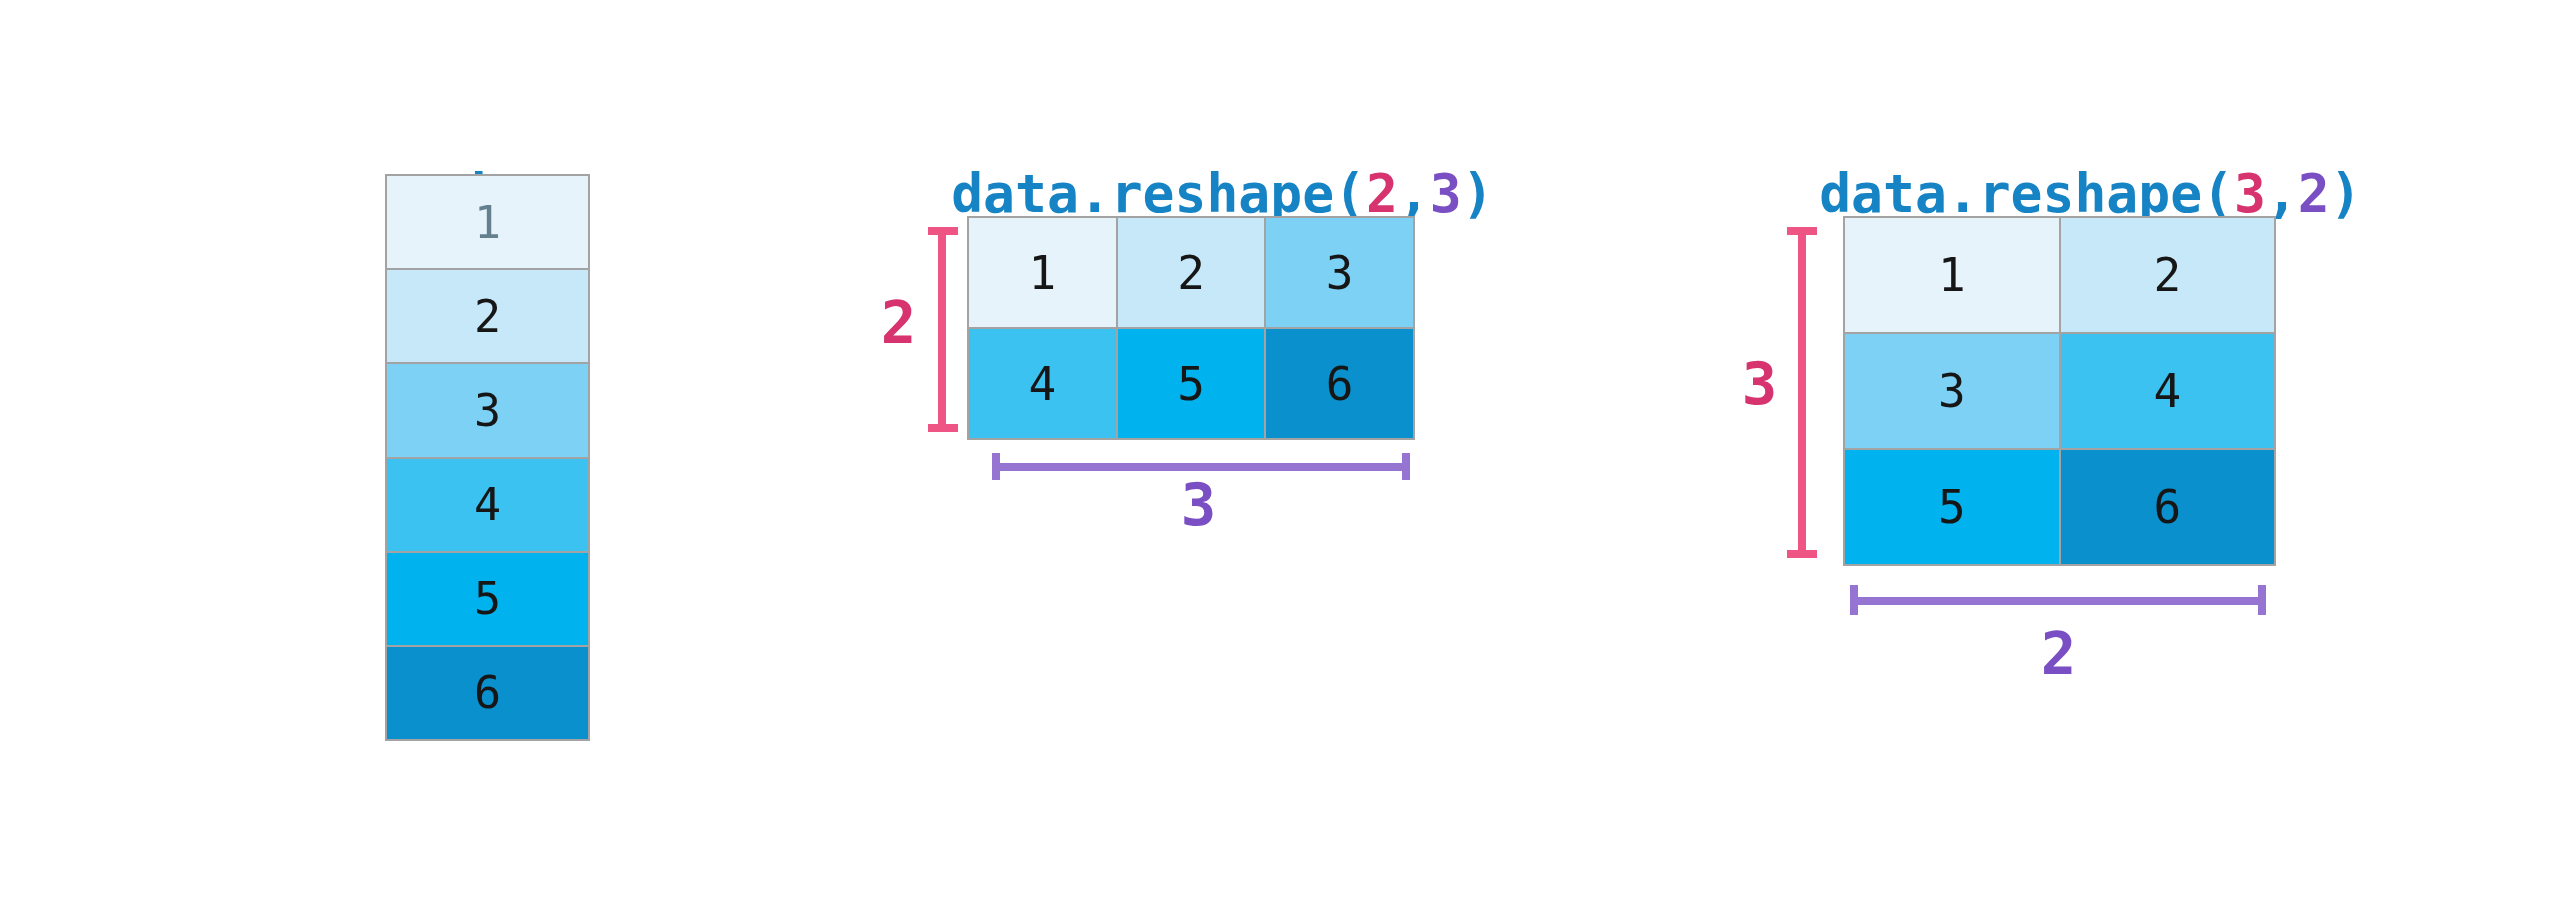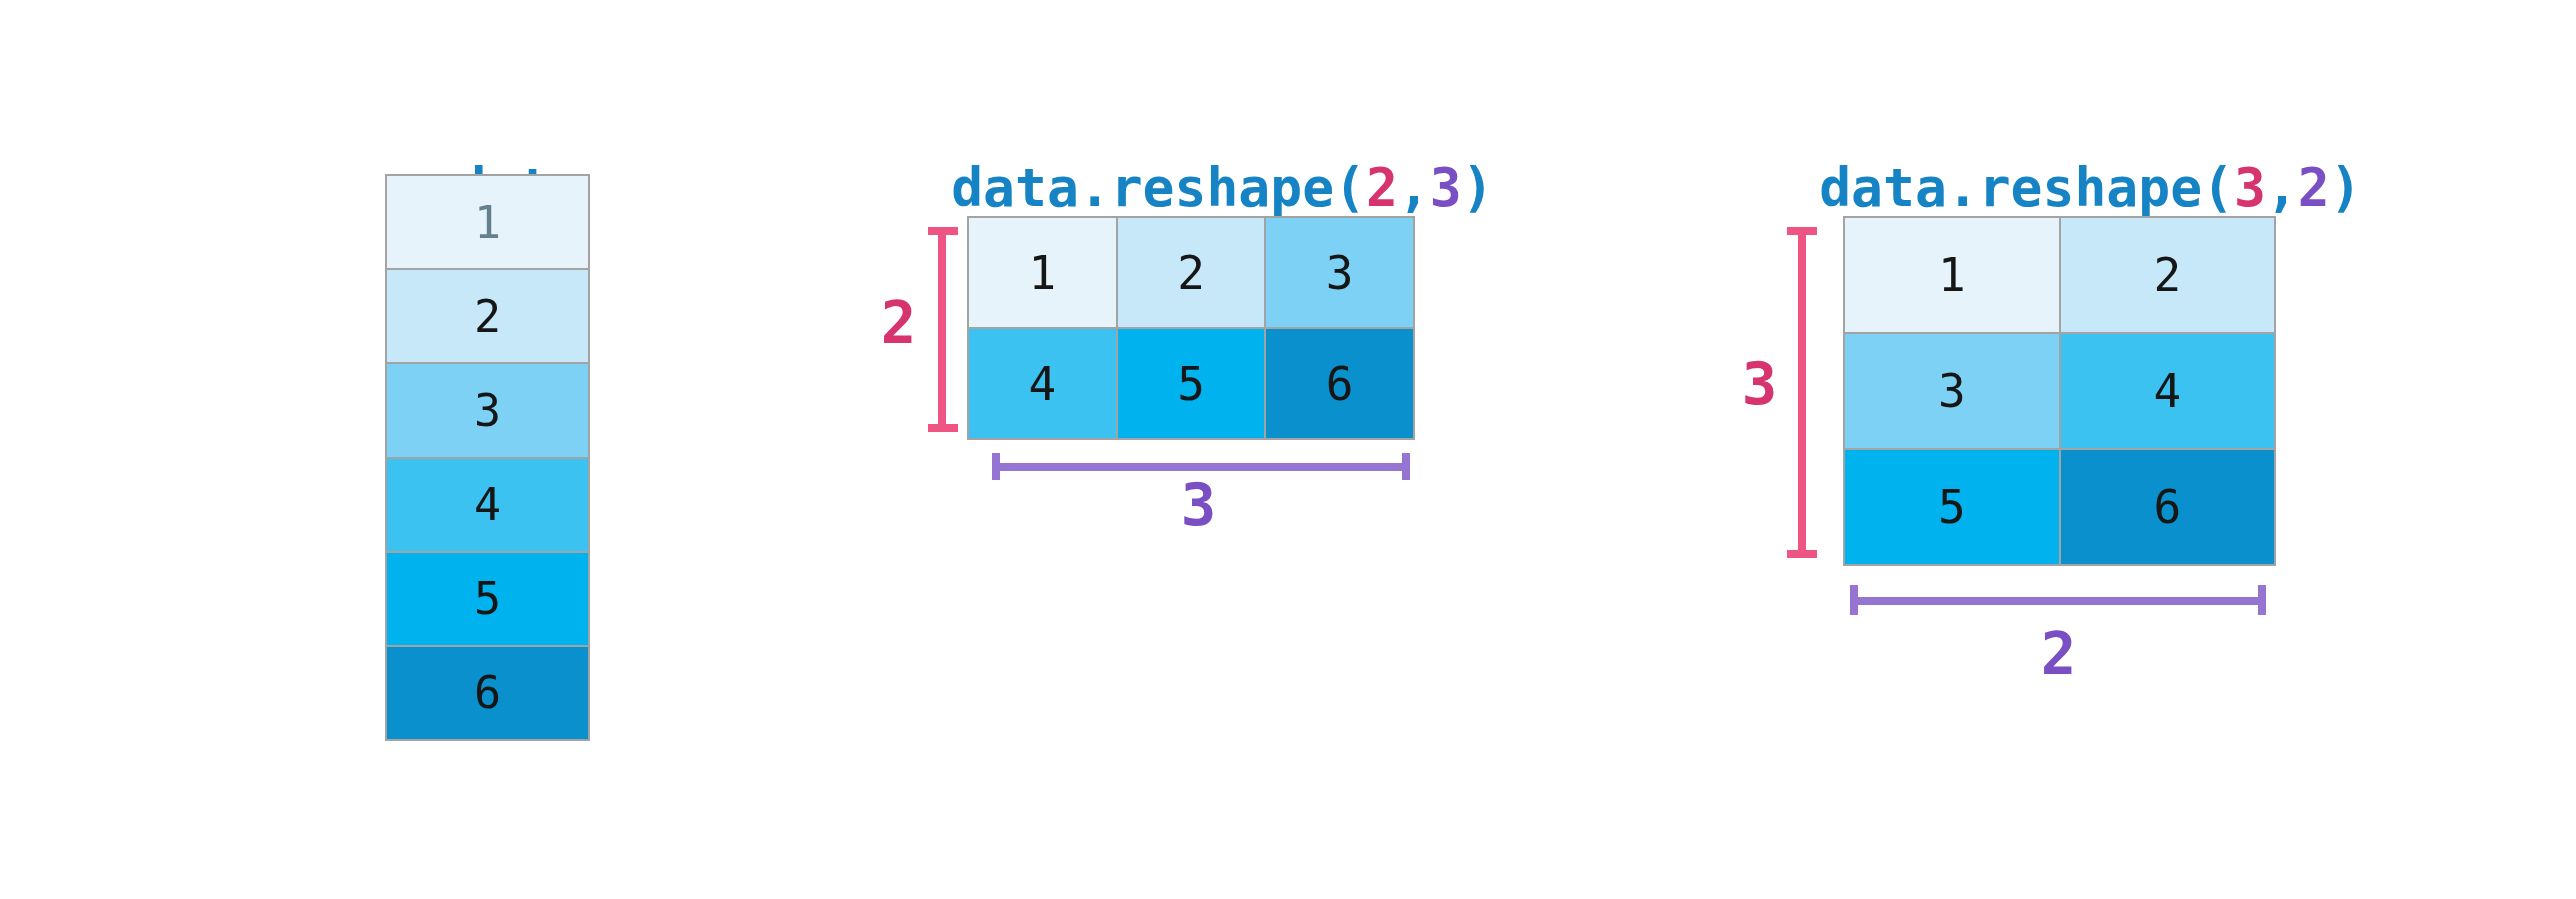--- a/index.html
+++ b/index.html
@@ -2,21 +2,21 @@
 <html lang="en" style="font-size:12.7px"><head>
 <meta charset="utf-8">
 <style>
   html,body{margin:0;padding:0;}
   body{
     width:2576px;height:899px;position:relative;overflow:hidden;
     background:#ffffff;
     font-family:"DejaVu Sans Mono","Liberation Mono",monospace;
   }
   .fig-title{
-    position:absolute;top:99px;height:59px;line-height:59px;
+    position:absolute;top:105px;height:59px;line-height:59px;
     font-size:53px;font-weight:bold;text-align:center;white-space:pre;
   }
   .grid{
     position:absolute;display:grid;box-sizing:border-box;
     border:1.6px solid #a3a3a3;background:#a3a3a3;
   }
   .cell{
     display:flex;align-items:center;justify-content:center;
     font-size:46px;color:#161616;
     border:0.8px solid #a3a3a3;box-sizing:border-box;

